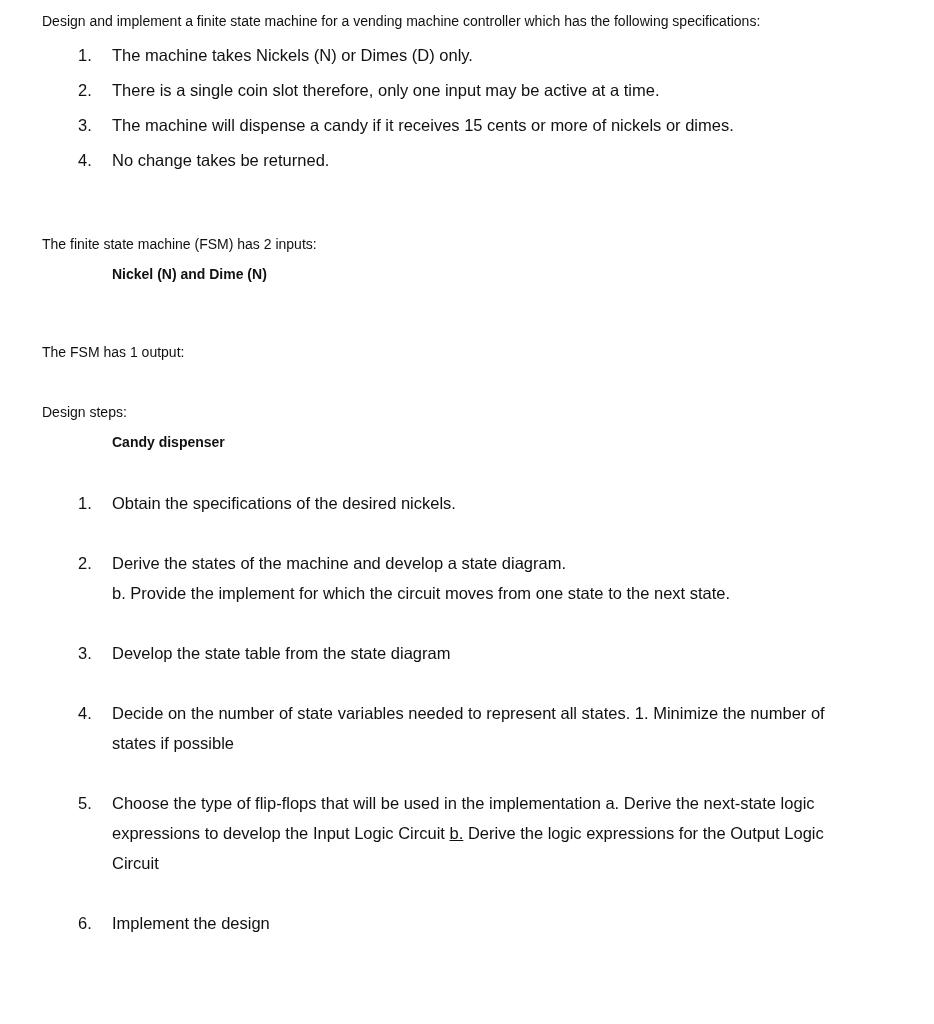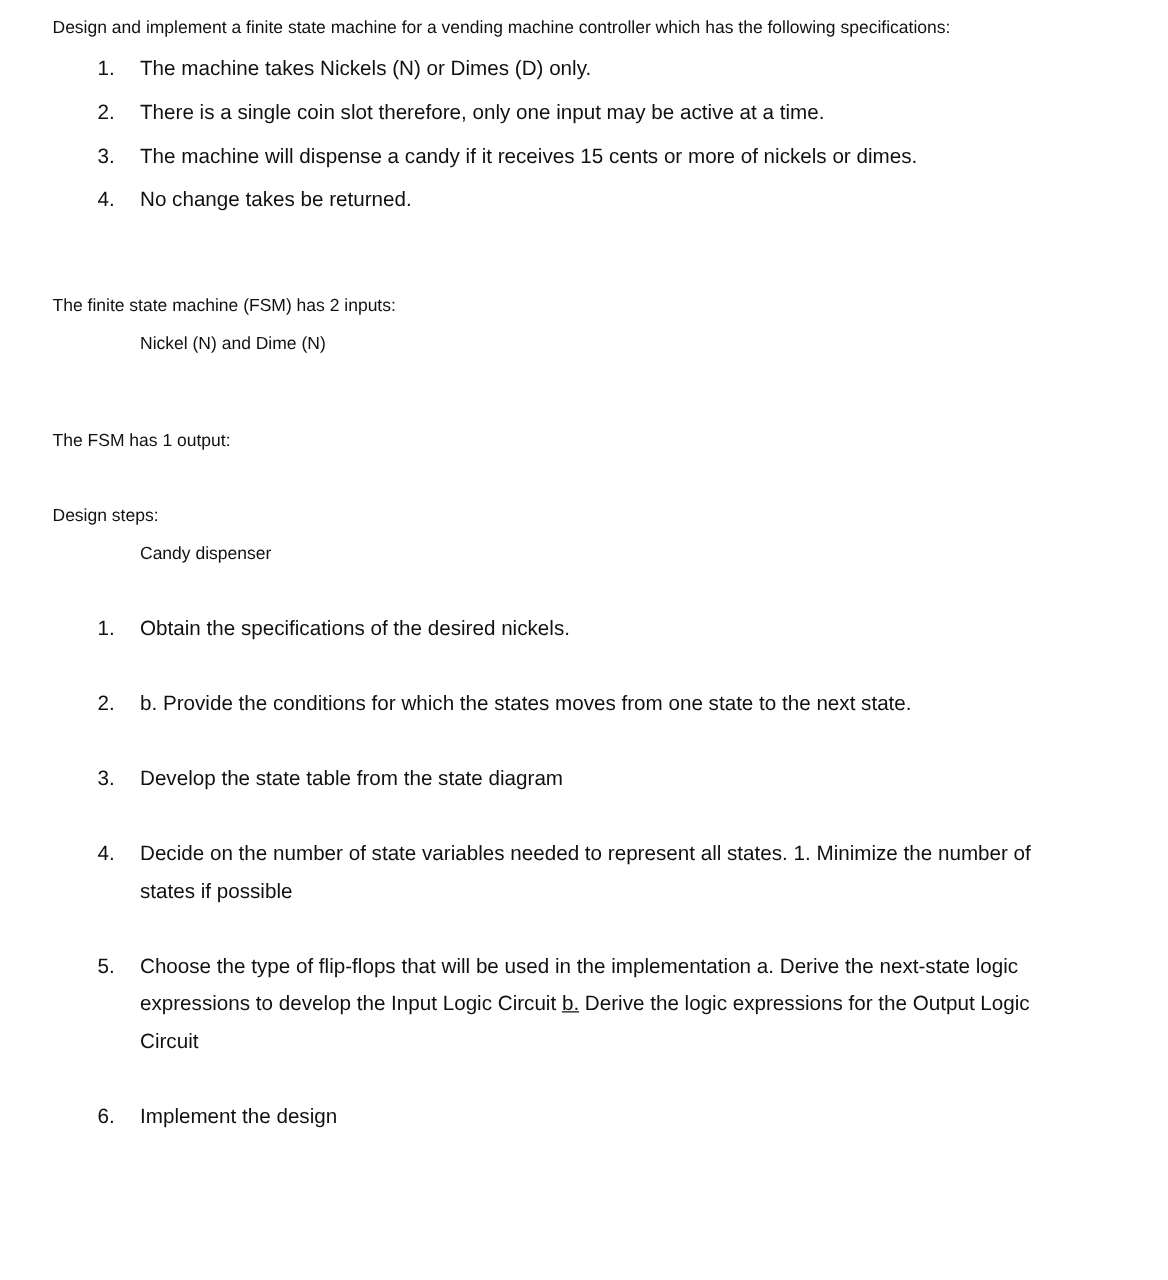--- a/index.html
+++ b/index.html
@@ -24,20 +24,21 @@
     margin: 0;
     font-size: 14px;
     line-height: 30px;
   }
   .intro {
     margin: 0 0 4px 0;
     max-width: 805px;
   }
   .indent1 {
     padding-left: 70px;
+    font-weight: bold;
   }
   .inputs-heading { margin-top: 54px; }
   .output-heading { margin-top: 48px; }
   .design-steps-heading { margin-top: 30px; }
 
   .spec-list { margin: 0; }
   .li {
     display: flex;
     align-items: flex-start;
     padding-left: 36px;
@@ -99,21 +100,22 @@
   <div class="steps">
 
     <div class="li step">
       <span class="num">1.</span>
       <span class="txt">Obtain the specifications of the desired nickels.</span>
     </div>
 
     <div class="li step">
       <span class="num">2.</span>
       <div class="txt">
-        <div>b. Provide the conditions for which the states moves from one state to the next state.</div>
+        <div>Derive the states of the machine and develop a state diagram.</div>
+        <div>b. Provide the implement for which the circuit moves from one state to the next state.</div>
       </div>
     </div>
 
     <div class="li step">
       <span class="num">3.</span>
       <span class="txt">Develop the state table from the state diagram</span>
     </div>
 
     <div class="li step">
       <span class="num">4.</span>

